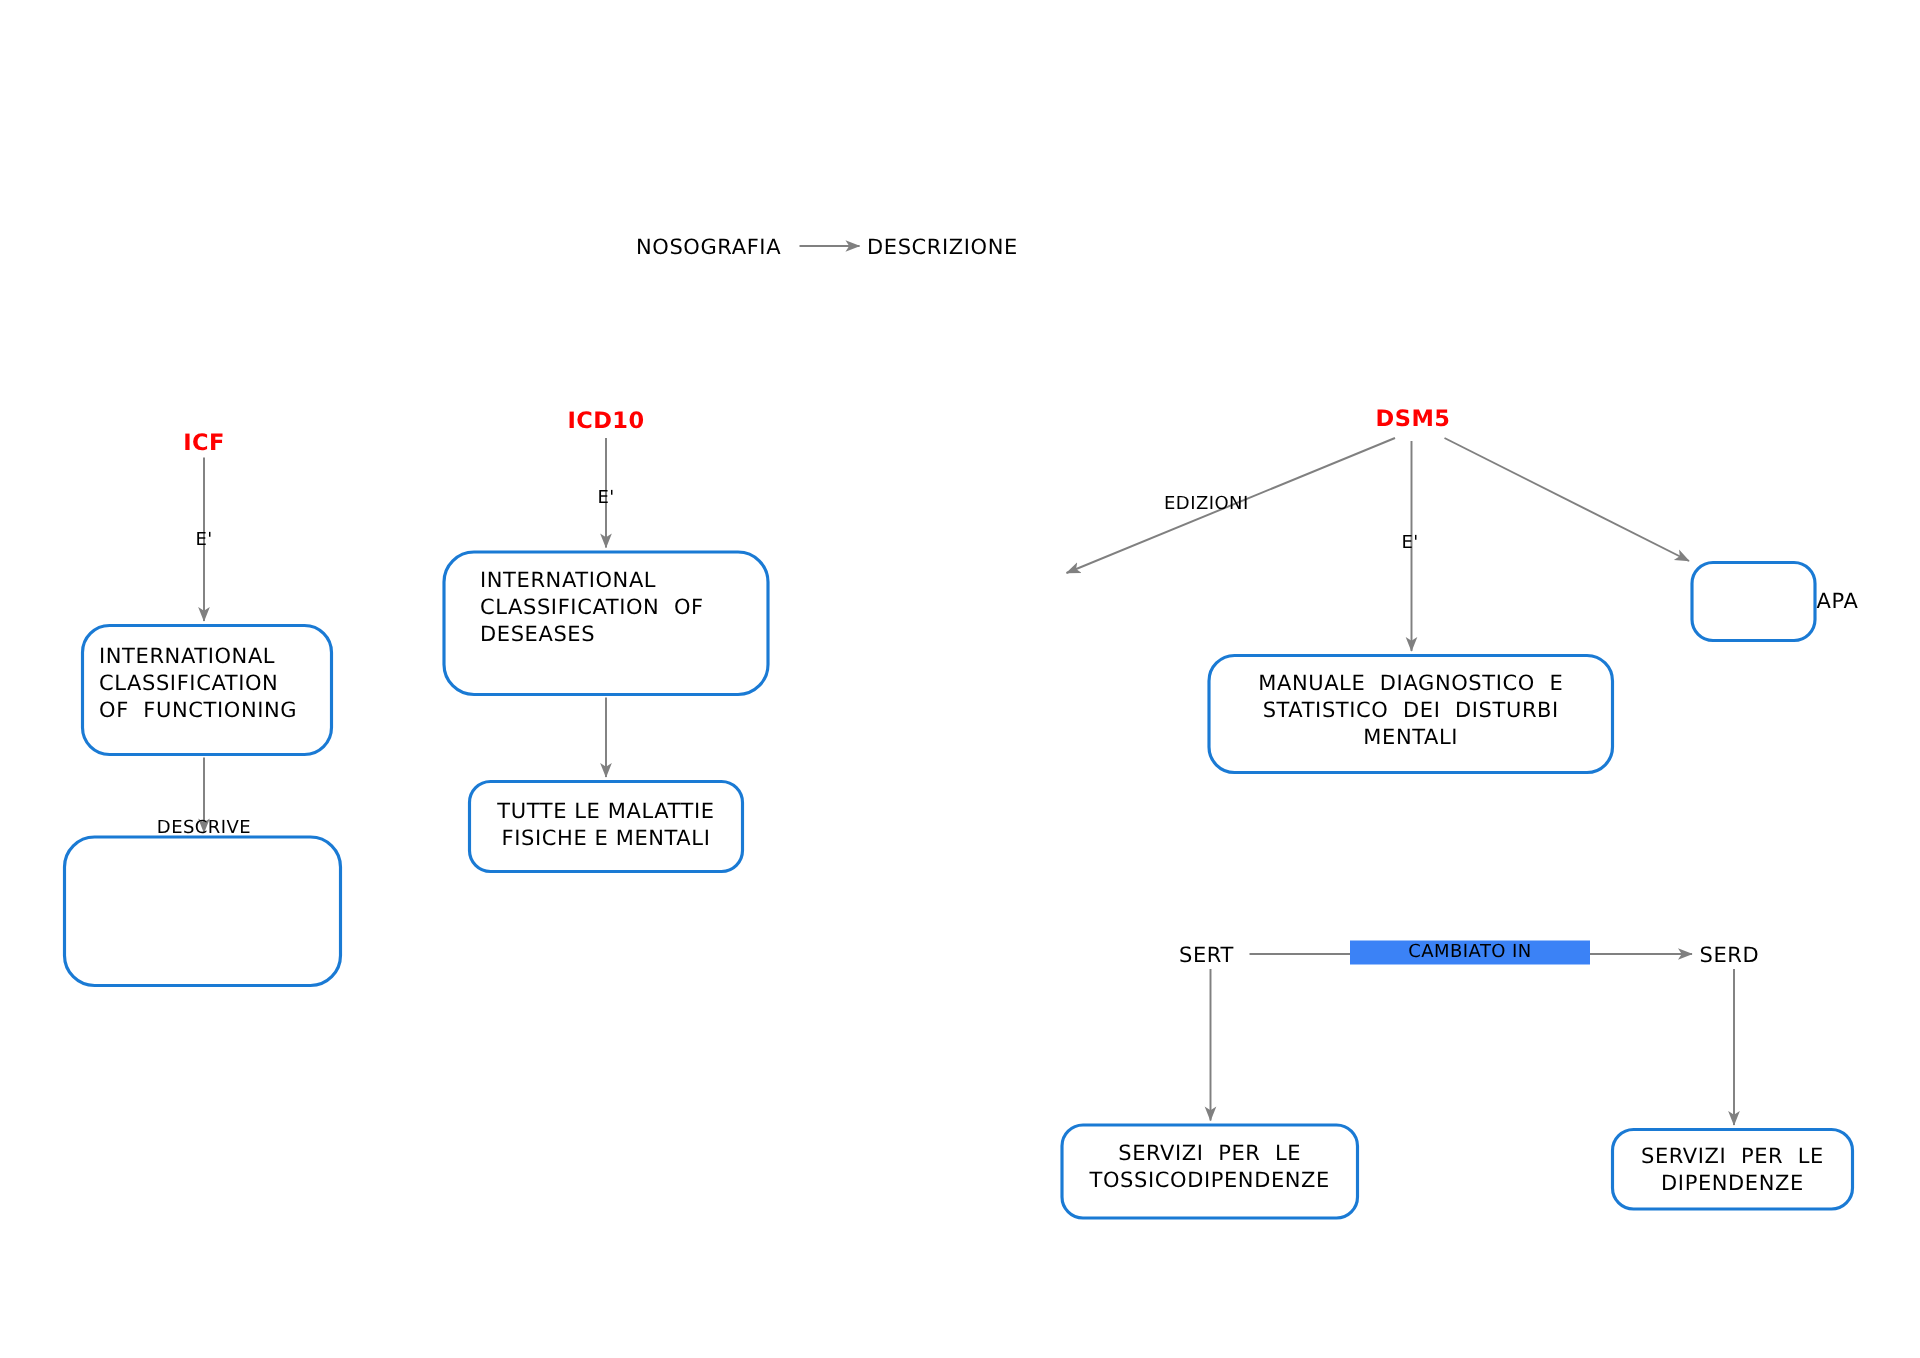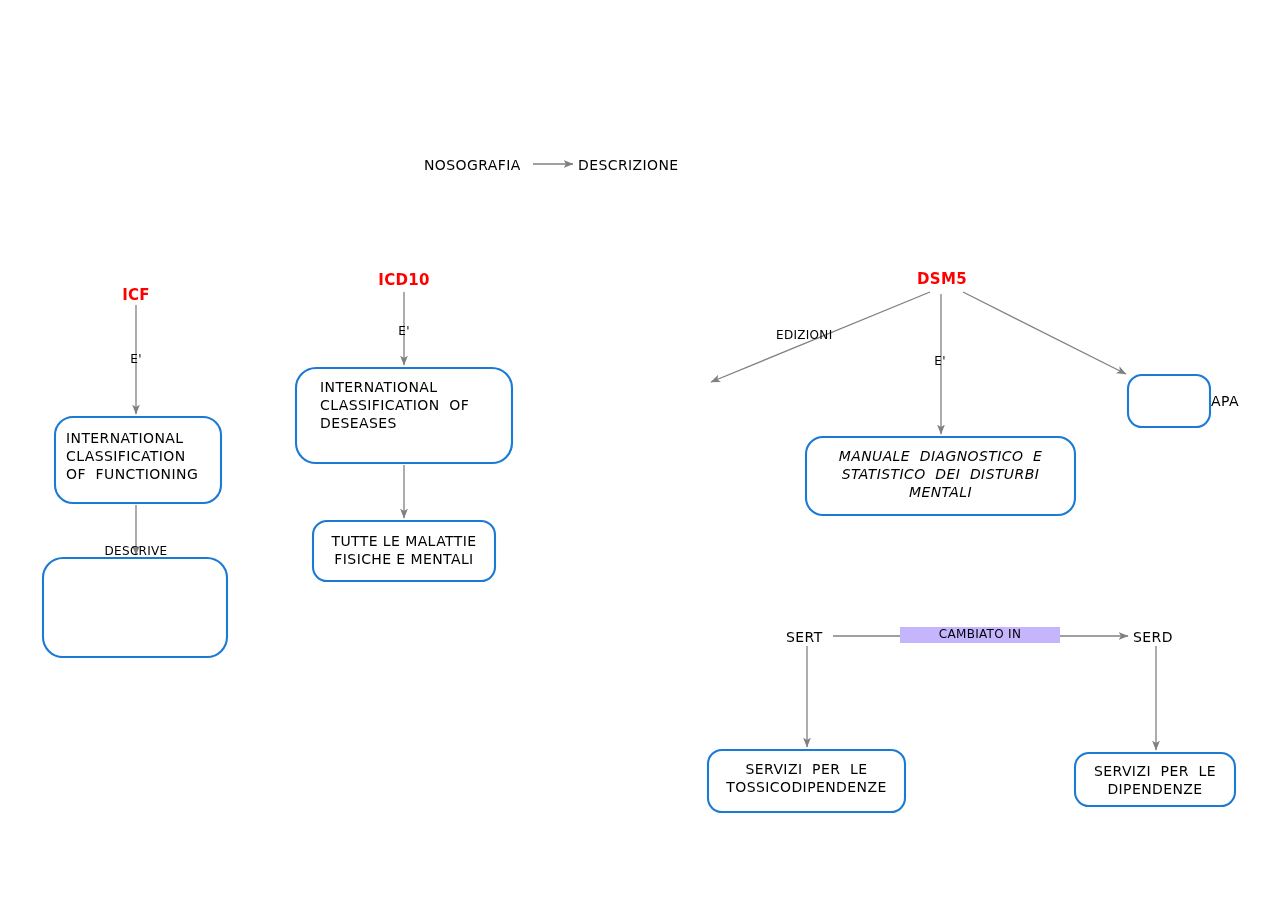--- a/index.html
+++ b/index.html
@@ -145,29 +145,29 @@
   <div class="txt box-text ta-center" style="left:314px; top:532px; width:180px;">TUTTE LE MALATTIE
 FISICHE E MENTALI</div>
 
   <div class="txt red-label" style="left:909px; top:270px; width:66px; text-align:center;">DSM5</div>
 
   <div class="txt edge-label" style="left:776px; top:328px;">EDIZIONI</div>
 
 
   <div class="txt edge-label" style="left:922px; top:354px; width:36px; text-align:center;">E'</div>
 
-  <div class="txt box-text ta-center" style="left:808px; top:447px; width:265px;font-style:italic;">MANUALE  DIAGNOSTICO  E
+  <div class="txt box-text ta-center" style="left:808px; top:447px; width:265px;">MANUALE  DIAGNOSTICO  E
 STATISTICO  DEI  DISTURBI
 MENTALI</div>
 
   <div class="txt box-text ta-center" style="left:1164px; top:392px; width:100px;margin-left:11px;">APA</div>
 
   <div class="txt plain-label" style="left:786px; top:628px;">SERT</div>
 
-  <div class="txt edge-label" style="left:900px; top:627px; width:160px; text-align:center; background:#c4b5fd;">CAMBIATO IN</div>
+  <div class="txt edge-label" style="left:900px; top:627px; width:160px; text-align:center; background:#3b82f6;">CAMBIATO IN</div>
 
   <div class="txt plain-label" style="left:1133px; top:628px;">SERD</div>
 
   <div class="txt box-text ta-center" style="left:709px; top:760px; width:195px;">SERVIZI  PER  LE
 TOSSICODIPENDENZE</div>
 
   <div class="txt box-text ta-center" style="left:1076px; top:762px; width:158px;">SERVIZI  PER  LE
 DIPENDENZE</div>
 
 </div>

